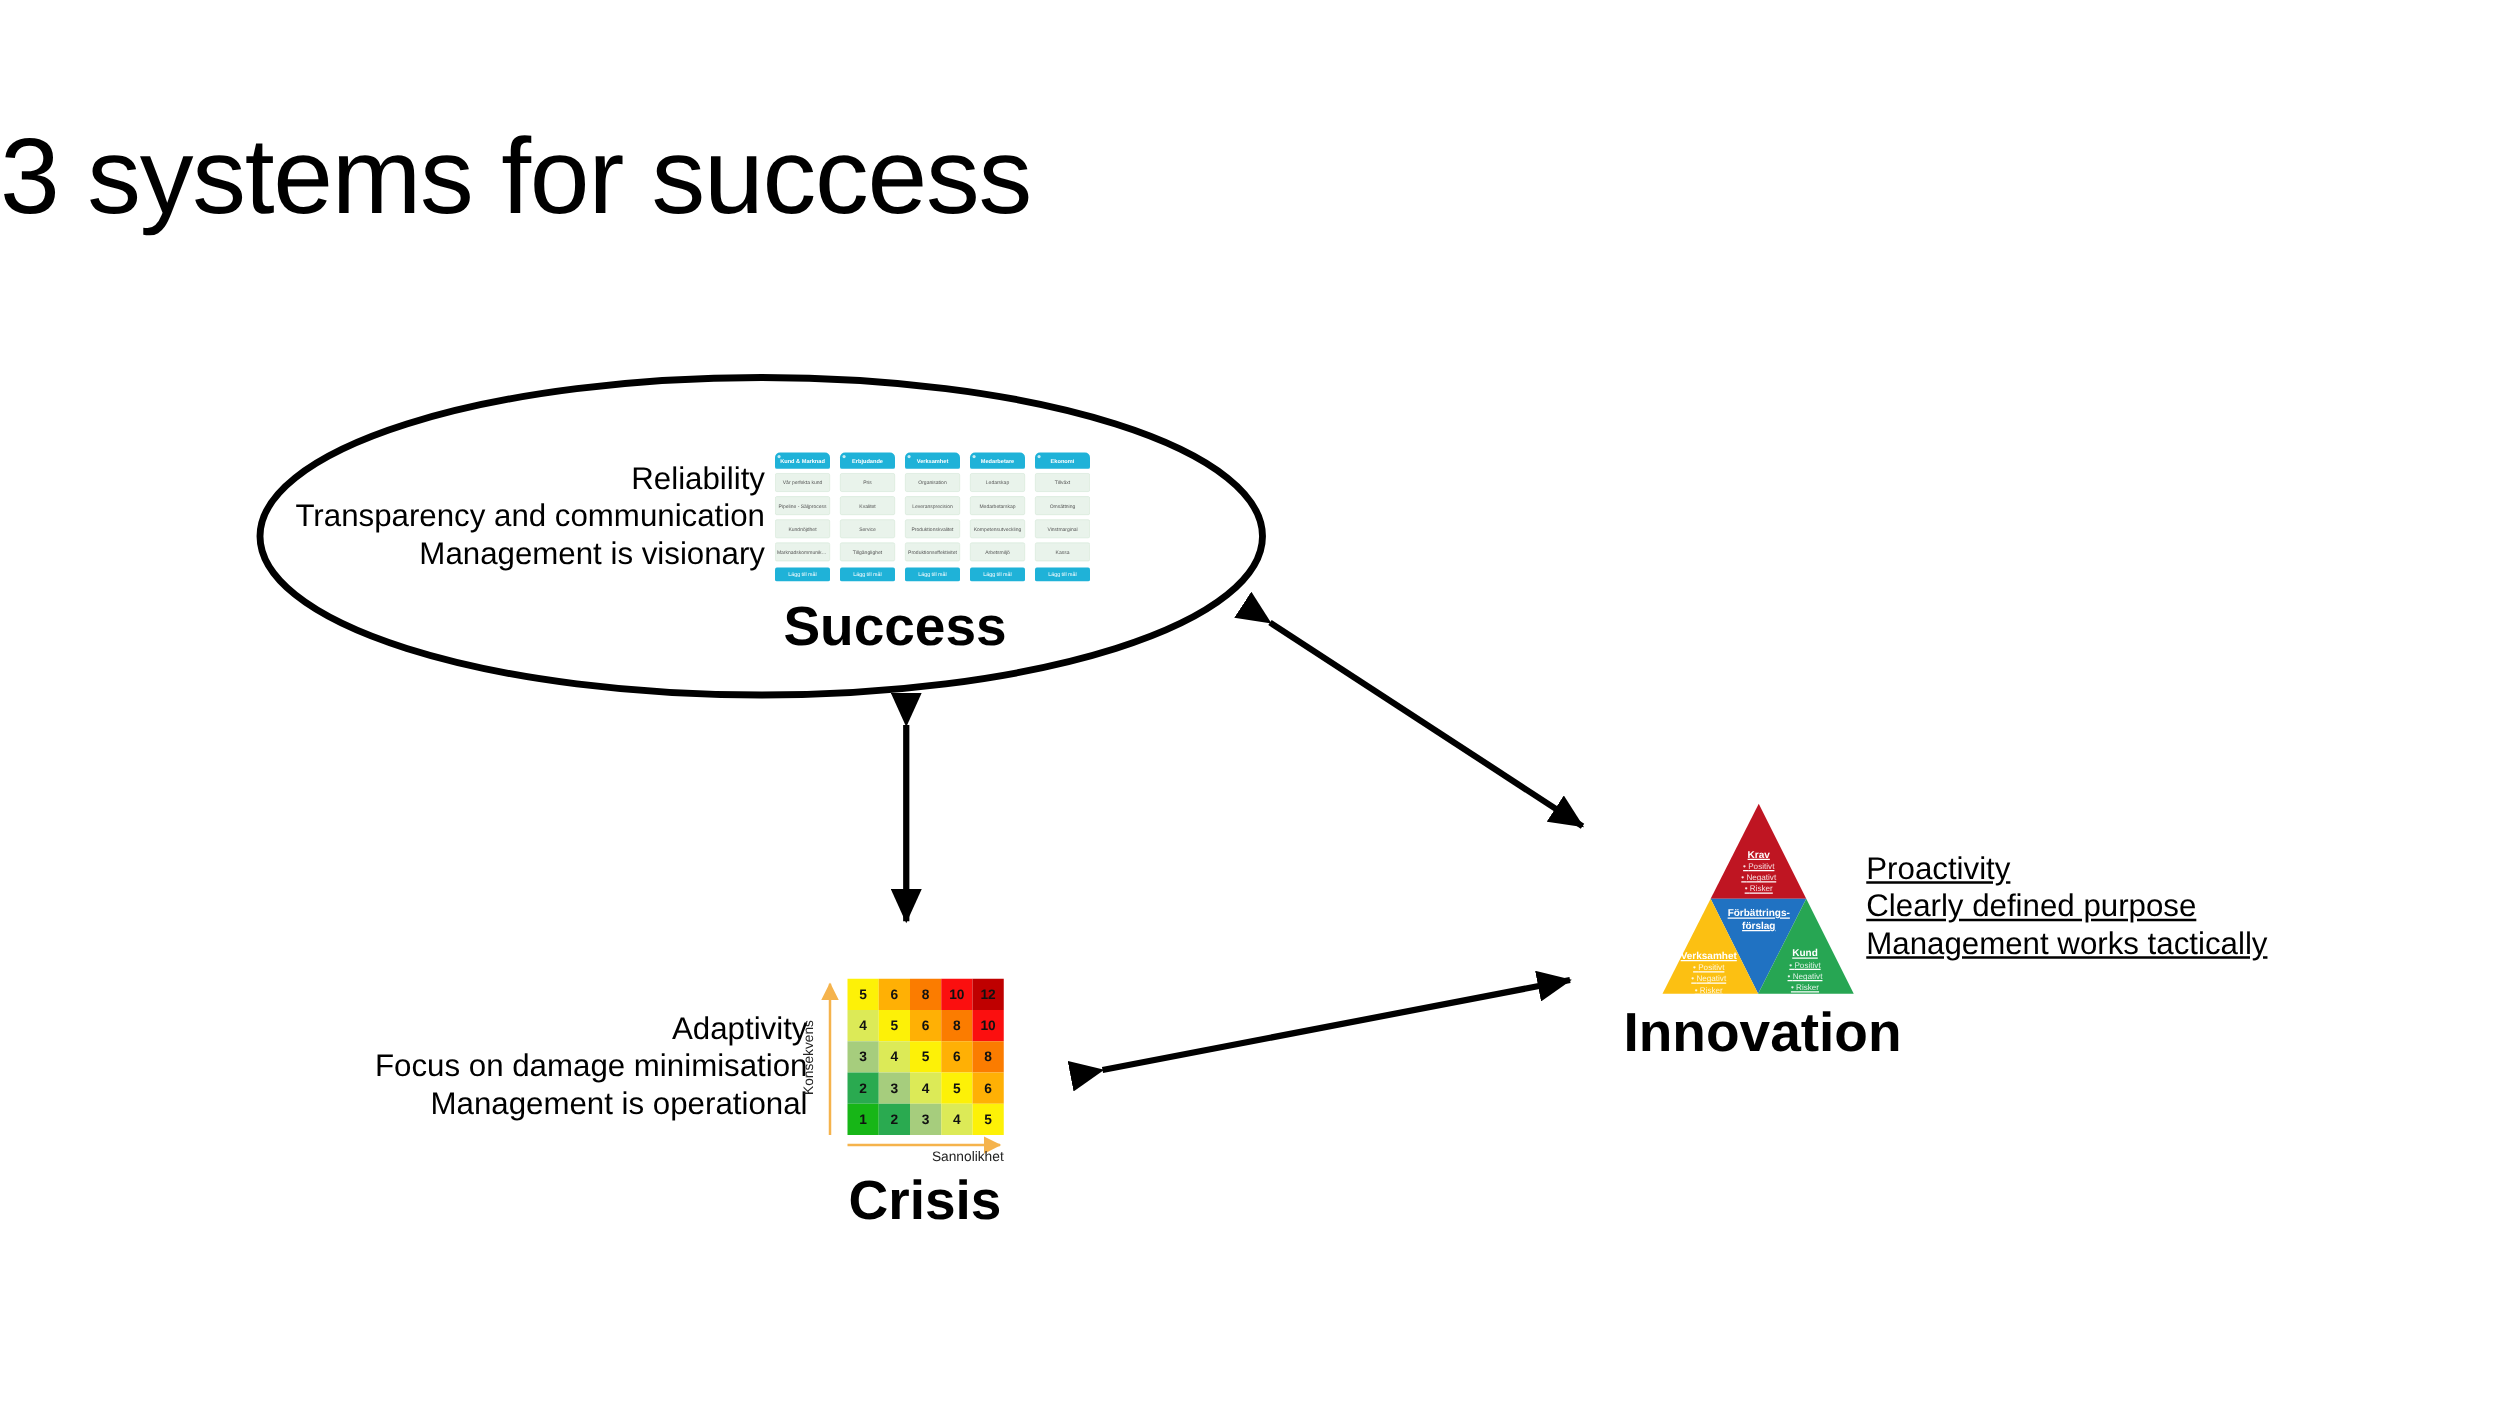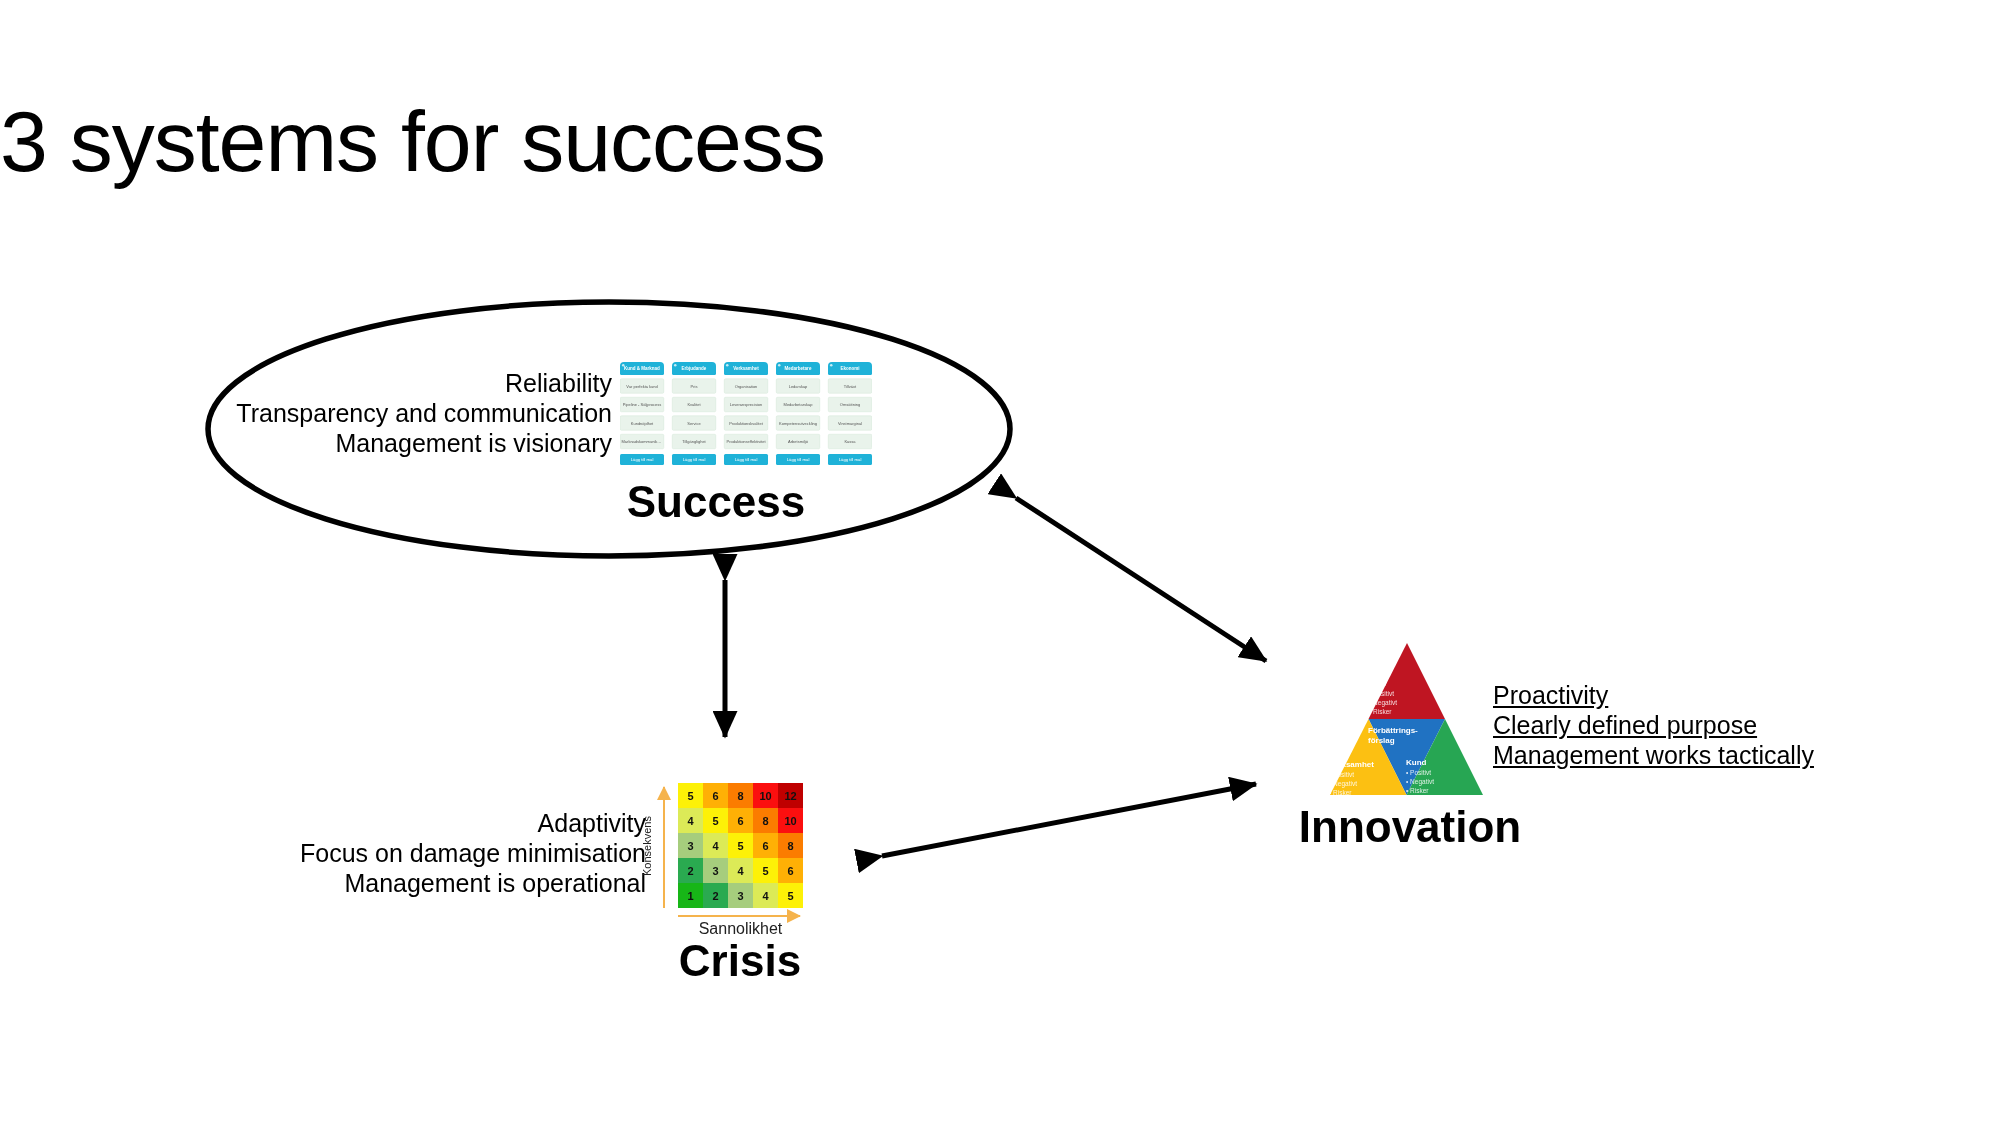--- a/index.html
+++ b/index.html
@@ -59,26 +59,26 @@
     display:flex;align-items:center;justify-content:center;
     font-size:11px;font-weight:700;color:#111;
   }
   #mx-ylabel{
     position:absolute;left:598px;top:839px;width:100px;height:14px;
     text-align:center;font-size:11px;color:#222;
     transform:rotate(-90deg);
   }
   #mx-xlabel{
     position:absolute;left:678px;top:920px;width:125px;
-    text-align:center;font-size:16px;color:#222;
+    text-align:right;font-size:11px;color:#222;
   }
 
   
   #triangle{position:absolute;left:1320px;top:630px;}
-  .tri-text{position:absolute;color:#fff;}
+  .tri-text{position:absolute;text-align:center;color:#fff;text-decoration:underline;}
   .tri-title{font-size:8px;font-weight:700;line-height:10px;}
   .tri-bullet{font-size:6.5px;line-height:9px;color:rgba(255,255,255,.85);}
   .tri-bullet::before{content:"• ";}
   #tri-top{left:1369px;top:679px;width:76px;}
   #tri-center{left:1368px;top:726px;width:78px;}
   #tri-left{left:1329px;top:760px;width:76px;}
   #tri-right{left:1406px;top:758px;width:76px;}
 </style>
 </head>
 <body>

